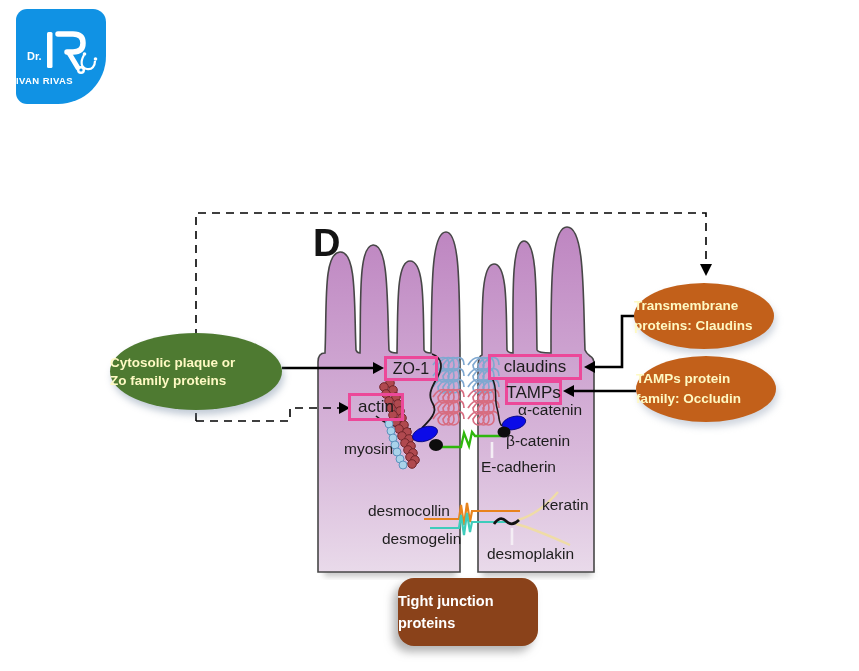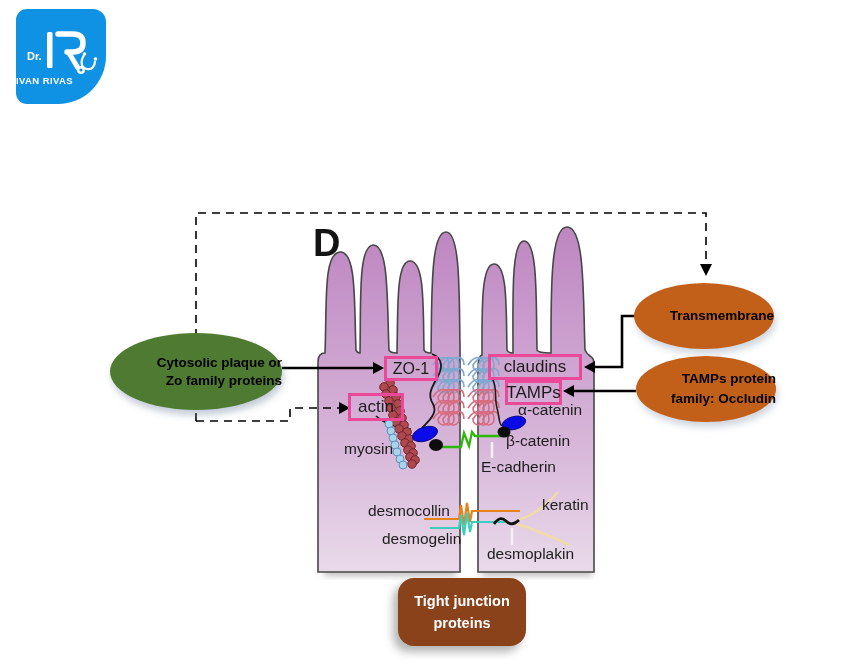--- a/index.html
+++ b/index.html
@@ -26,30 +26,30 @@
   .lbl{color:#1d1d1d;font-size:15.5px;white-space:nowrap;}
   #lbl-myosin{left:344px;top:440px;}
   #lbl-alpha{left:518px;top:401px;}
   #lbl-beta{left:506px;top:432px;}
   #lbl-ecad{left:481px;top:458px;}
   #lbl-desmocollin{left:368px;top:502px;}
   #lbl-desmogelin{left:371px;top:530px;margin-left:11px;}
   #lbl-keratin{left:542px;top:496px;}
   #lbl-desmoplakin{left:487px;top:545px;}
   
-  .oval{border-radius:50%;display:flex;flex-direction:column;align-items:flex-end;
-        justify-content:center;color:#000000;font-weight:bold;text-align:center;}
+  .oval{border-radius:50%;display:flex;flex-direction:column;align-items:flex-start;
+        justify-content:center;color:#fef9c3;font-weight:bold;text-align:center;}
   #oval-cyto{left:110px;top:333px;width:172px;height:77px;background:#4E7A31;
         font-size:13.5px;line-height:1.32;box-shadow:2px 5px 7px rgba(120,140,165,.45);}
   #oval-trans{left:634px;top:283px;width:140px;height:66px;background:#C2601A;
         font-size:13.5px;line-height:1.45;box-shadow:2px 5px 7px rgba(150,165,185,.45);}
   #oval-marvel{left:636px;top:356px;width:140px;height:66px;background:#C2601A;
         font-size:13.5px;line-height:1.45;box-shadow:2px 5px 7px rgba(150,165,185,.45);}
-  #box-tj{left:398px;top:578px;width:128px;height:68px;background:#8A421A;border-radius:16px;
-        display:flex;flex-direction:column;align-items:center;justify-content:center;
+  #box-tj{left:398px;top:578px;width:140px;height:68px;background:#8A421A;border-radius:16px;
+        display:flex;flex-direction:column;align-items:flex-start;justify-content:center;
         color:#fff;font-weight:bold;font-size:14.5px;line-height:1.55;text-align:center;
         box-shadow:-5px 6px 8px rgba(120,120,120,.55);}
 </style>
 </head>
 <body>
 
 <div id="canvas">
 
   <svg class="abs" style="left:0;top:0" width="859" height="671" viewBox="0 0 859 671">
     <defs>
@@ -228,20 +228,21 @@
   <div class="abs lbl" id="lbl-desmogelin">desmogelin</div>
   <div class="abs lbl" id="lbl-keratin">keratin</div>
   <div class="abs lbl" id="lbl-desmoplakin">desmoplakin</div>
 
   <div class="abs oval" id="oval-cyto">
     <div>Cytosolic plaque or</div>
     <div>Zo family proteins</div>
   </div>
   <div class="abs oval" id="oval-trans">
     <div>Transmembrane</div>
+    <div>proteins: Claudins</div>
   </div>
   <div class="abs oval" id="oval-marvel">
     <div>TAMPs protein</div>
     <div>family: Occludin</div>
   </div>
   <div class="abs" id="box-tj">
     <div>Tight junction</div>
     <div>proteins</div>
   </div>
 

